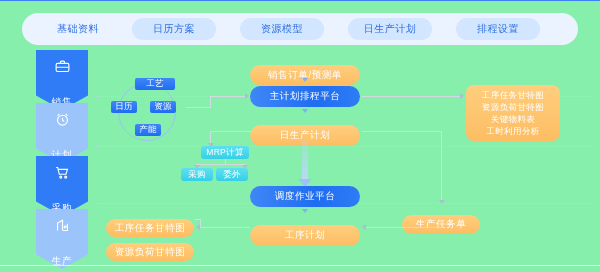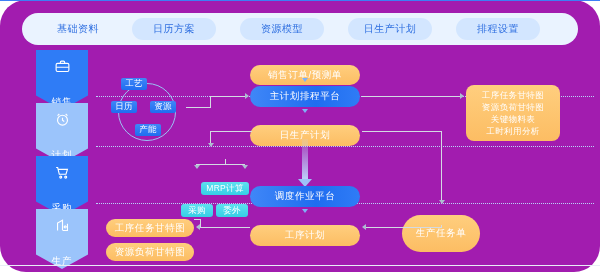--- a/index.html
+++ b/index.html
@@ -3,21 +3,21 @@
 <meta charset="utf-8">
 <style>
   html,body{margin:0;padding:0;}
   body{
     width:600px;height:272px;overflow:hidden;
     background:#ffffff;
     font-family:"Liberation Sans","DejaVu Sans",sans-serif;
     position:relative;
     -webkit-font-smoothing:antialiased;
   }
-  #root{position:absolute;inset:0;background:#a21caf;border-radius:26px;}
+  #root{position:absolute;inset:0;background:#86efac;}
 
   
   .top-rule{position:absolute;left:0;top:0;width:600px;height:1px;background:#3d7ff5;}
 
   
   .navbar{
     position:absolute;left:22px;top:13px;width:556px;height:32px;
     background:#eaf3ff;border-radius:16px;
   }
   .nav-item{
@@ -62,54 +62,54 @@
   
   .node{
     position:absolute;display:flex;align-items:center;justify-content:center;
     box-sizing:border-box;white-space:nowrap;text-align:center;
     font-size:9.5px;letter-spacing:.6px;color:#fff;
   }
   .pill{border-radius:999px;}
   .orange{background:linear-gradient(180deg,#ffce7e 0%,#fcbd63 100%);margin-top:9px;}
   .blue{background:linear-gradient(90deg,#3f87f7 0%,#1f6df0 60%,#2f7cf6 100%);}
   .cyan{background:linear-gradient(180deg,#5fe0f0 0%,#35cfe6 100%);
-        border-radius:3px;font-size:8.5px;letter-spacing:.3px;margin-top:36px;}
+        border-radius:3px;font-size:8.5px;letter-spacing:.3px;}
   .bluesq{background:linear-gradient(180deg,#3f87f7 0%,#1f6df0 100%);
         border-radius:2px;font-size:8.5px;letter-spacing:.3px;}
 
   
   .n-sales   {left:250px;top:56px; width:110px;height:20px;}
   .n-master  {left:250px;top:86px; width:110px;height:21px;}
   .n-daily   {left:250px;top:116px;width:110px;height:21px;}
   .n-sched   {left:250px;top:186px;width:110px;height:21px;}
   .n-process {left:250px;top:216px;width:110px;height:21px;}
 
   
   .n-mrp  {left:201px;top:146px;width:48px;height:13px;}
   .n-buy  {left:181px;top:168px;width:32px;height:13px;}
   .n-out  {left:216px;top:168px;width:32px;height:13px;}
 
   
   .circ{position:absolute;left:118px;top:83px;width:56px;height:56px;
     border:1px solid #9bc2f4;border-radius:50%;}
-  .n-craft{left:121px;top:78px; width:26px;height:12px;}
+  .n-craft{left:135px;top:78px; width:40px;height:12px;}
   .n-cal  {left:111px;top:101px;width:26px;height:12px;}
   .n-res  {left:150px;top:101px;width:26px;height:12px;}
   .n-cap  {left:135px;top:124px;width:26px;height:12px;}
 
   
   .n-right{
     left:466px;top:76px;width:94px;height:56px;border-radius:8px;
     flex-direction:column;justify-content:center;gap:1px;
     font-size:8.5px;letter-spacing:.4px;line-height:11px;
   }
   .n-right span{display:block;}
 
   
-  .n-task{left:402px;top:206px;width:78px;height:37px;}
+  .n-task{left:402px;top:206px;width:78px;height:19px;}
 
   
   .n-g1{left:106px;top:210px;width:88px;height:18px;}
   .n-g2{left:106px;top:234px;width:88px;height:18px;}
 
   
   .ln{position:absolute;background:#d3dae3;}
   .lnv{width:1px;}
   .lnh{height:1px;}
   .arrow{position:absolute;width:0;height:0;}

